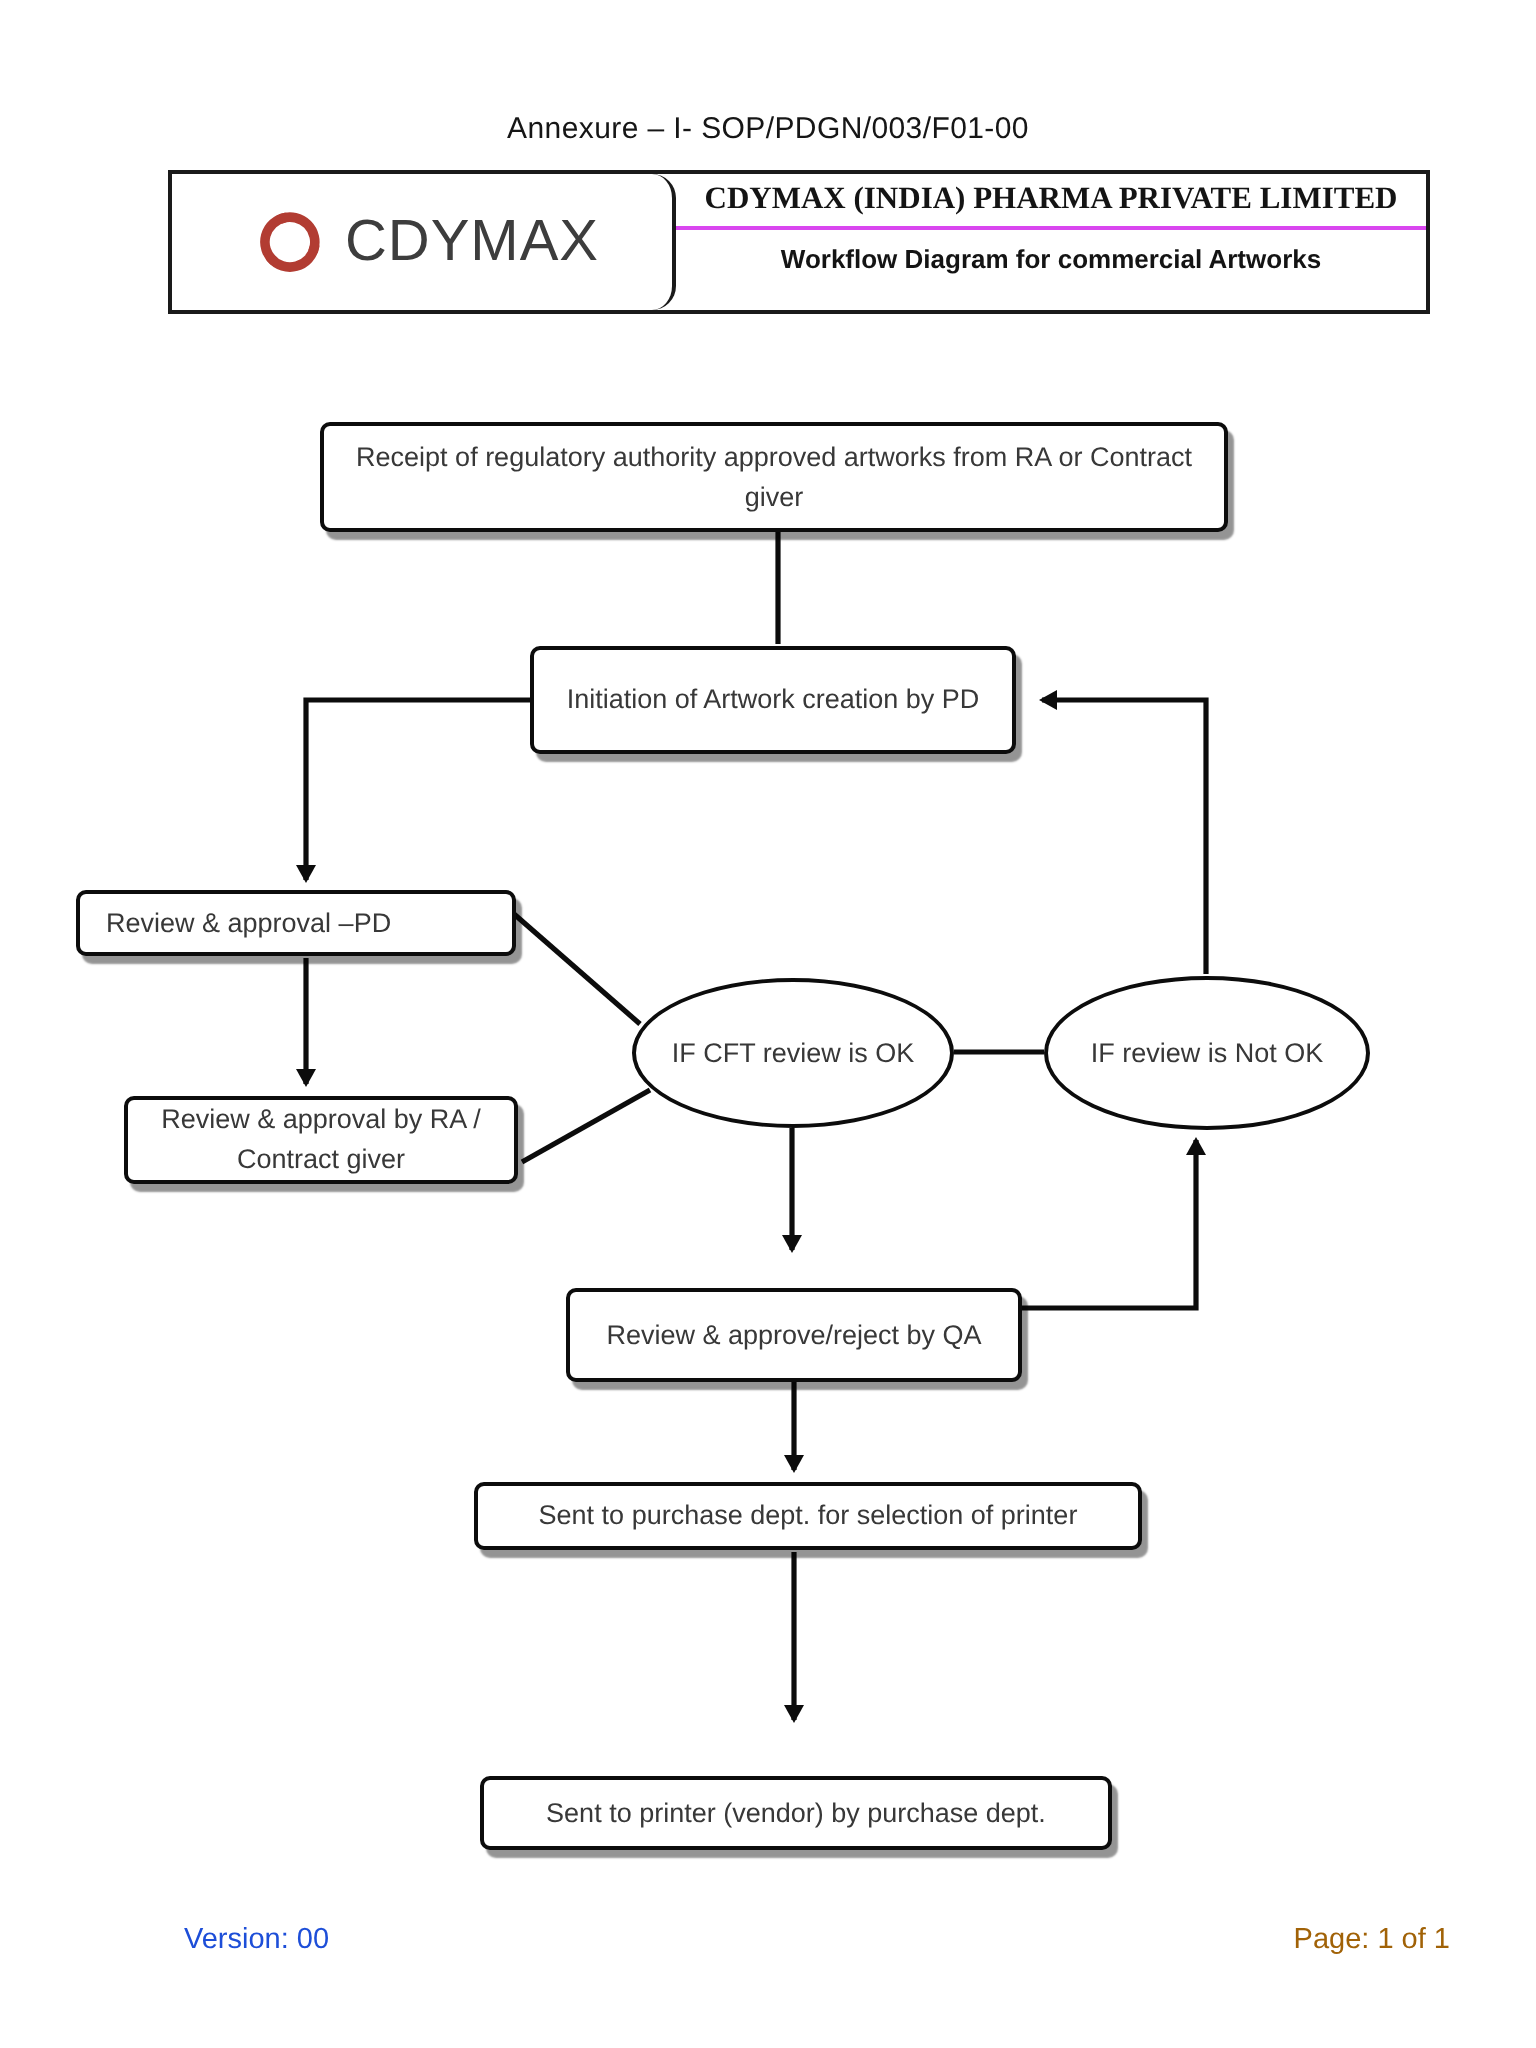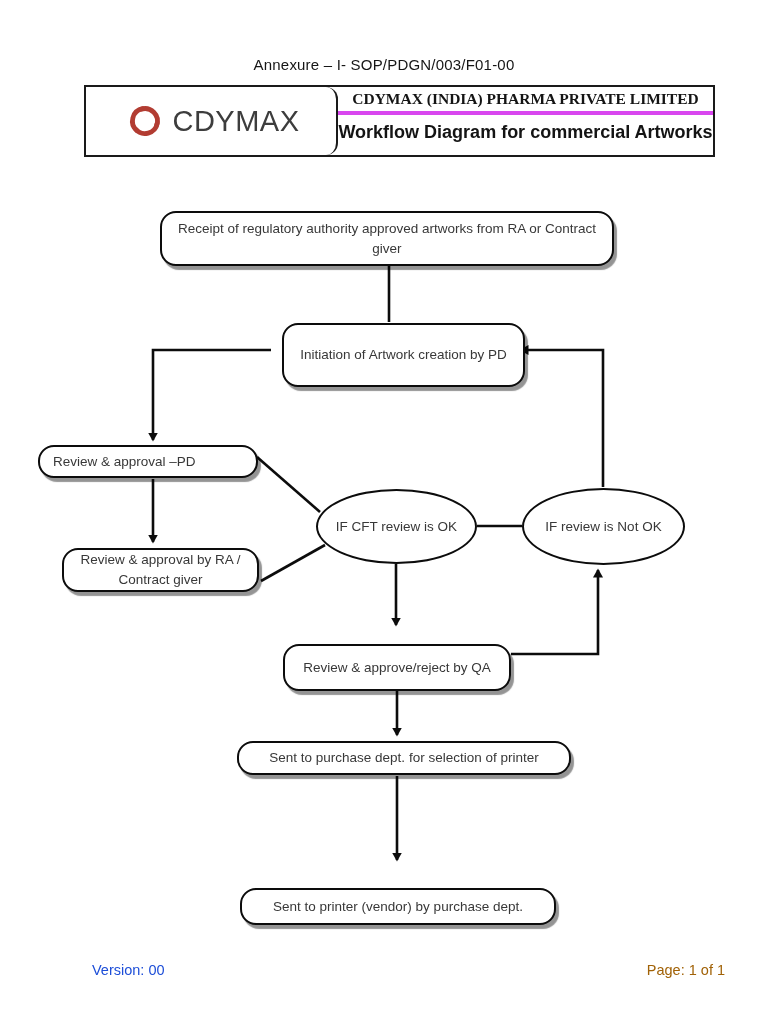--- a/index.html
+++ b/index.html
@@ -16,38 +16,38 @@
     position:absolute;left:84px;top:85px;width:631px;height:72px;
     border:2px solid #1a1a1a;box-sizing:border-box;display:flex;background:#fff;
   }
   .hdr-logo-cell{
     width:252px;border-right:2px solid #1a1a1a;box-sizing:border-box;
     display:flex;align-items:center;justify-content:center;gap:4px;border-radius:12px;
   }
   .logo-text{font-size:29px;color:#3d3d3d;letter-spacing:.5px;}
   .hdr-right{flex:1;display:flex;flex-direction:column;}
   .hdr-company{
-    height:28px;border-bottom:4px solid #d946ef;box-sizing:border-box;
+    height:28px;border-bottom:2px solid #d946ef;box-sizing:border-box;
     display:flex;align-items:center;justify-content:center;
     font-family:"Liberation Serif", serif;font-weight:bold;font-size:15.5px;color:#141414;
   }
   .hdr-doctitle{
     flex:1;display:flex;align-items:flex-start;justify-content:center;
-    padding-top:7px;font-weight:bold;font-size:18px;color:#141414;
+    padding-top:7px;font-weight:bold;font-size:13px;color:#141414;
   }
   
   .connectors{position:absolute;left:0;top:0;width:768px;height:1024px;z-index:1;pointer-events:none;}
   .node{
-    position:absolute;z-index:2;background:#ffffff;border:2.5px solid #0c0c0c;border-radius:16px;
+    position:absolute;z-index:2;background:#ffffff;border:2.5px solid #0c0c0c;border-radius:5px;
     box-sizing:border-box;display:flex;align-items:center;justify-content:center;text-align:center;
     font-size:13.5px;line-height:1.45;color:#383838;padding:2px 10px;
     box-shadow:3px 4px 1px rgba(0,0,0,0.42);
   }
   .n-receipt  {left:160px;top:211px;width:454px;height:55px;}
-  .n-initiation{left:282px;top:323px;width:243px;height:64px;}
+  .n-initiation{left:265px;top:323px;width:243px;height:54px;}
   .n-review-pd{left:38px;top:445px;width:220px;height:33px;justify-content:flex-start;text-align:left;padding-left:13px;}
   .n-review-ra{left:62px;top:548px;width:197px;height:44px;}
   .n-qa       {left:283px;top:631px;width:228px;height:47px;margin-top:13px;}
   .n-purchase {left:237px;top:741px;width:334px;height:34px;}
   .n-printer  {left:240px;top:866px;width:316px;height:37px;margin-top:22px;}
   .ellipse{
     border-radius:50%;box-shadow:none;border-width:2.5px;
   }
   .n-cft-ok {left:316px;top:489px;width:161px;height:75px;}
   .n-not-ok {left:522px;top:488px;width:163px;height:77px;}

